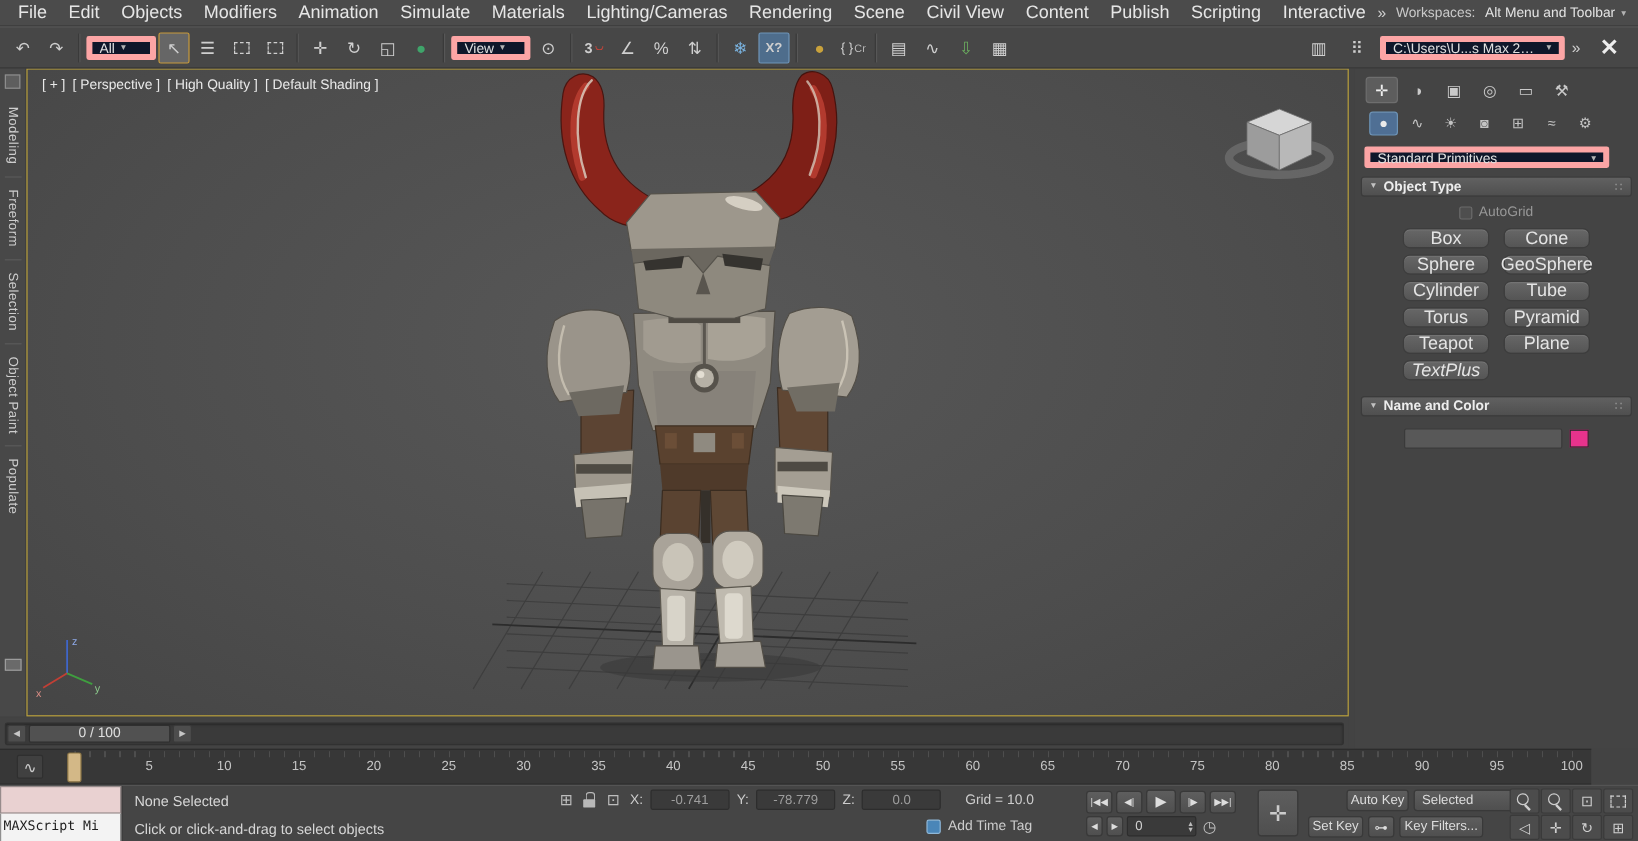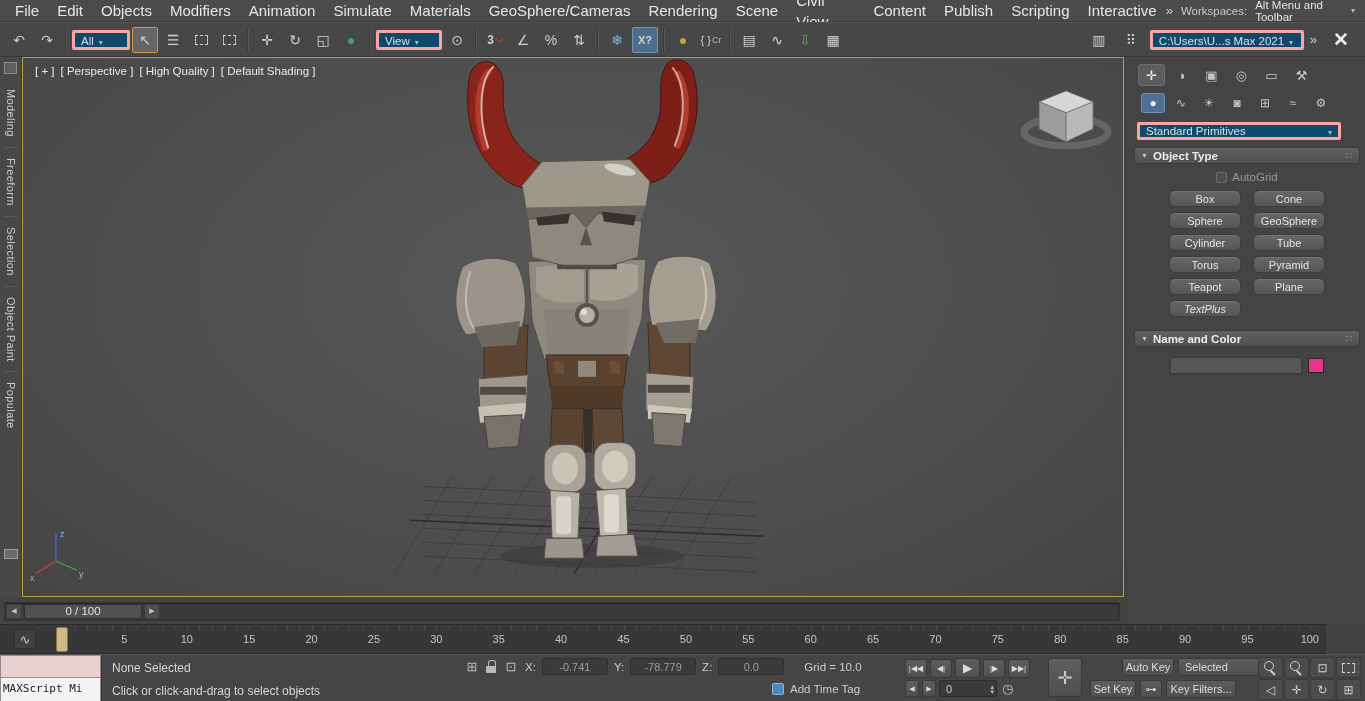--- a/index.html
+++ b/index.html
@@ -19,22 +19,22 @@
   
   #toolbar { position:absolute; left:0; top:22px; width:1365px; height:35px; background:#474747;
              border-top:1px solid #555; border-bottom:1px solid #383838;
              display:flex; align-items:center; gap:2px; padding:0 6px; z-index:6; }
   .tbtn { min-width:26px; height:26px; display:flex; align-items:center; justify-content:center;
           font-size:14px; color:#cfcfcf; border-radius:2px; gap:1px; }
   .tbtn.small { font-size:11px; }
   .active-tool { background:#666; border:1px solid #c79a3c; }
   .active-blue { background:#4e6d8c; border:1px solid #6f95b8; font-weight:bold; }
   .sep { width:2px; height:24px; border-left:1px solid #3a3a3a; border-right:1px solid #575757; margin:0 3px; }
-  .dd { height:20px; background:#0c4a6e; border:3px solid #fca5a5; border-radius:2px;
-        display:flex; align-items:flex-end; gap:5px; padding:0 6px; font-size:11.5px; color:#e0e0e0; }
+  .dd { height:20px; background:#0f172a; border:5px solid #fca5a5; border-radius:2px;
+        display:flex; align-items:flex-start; gap:5px; padding:0 6px; font-size:11.5px; color:#e0e0e0; }
   .dd > span:first-child { overflow:hidden; white-space:nowrap; text-overflow:ellipsis; }
   .dd-filter { width:58px; } .dd-coordsys { width:66px; } .dd-path { width:154px; }
   .tb-right { margin-left:auto; display:flex; align-items:center; gap:6px; }
   .green { color:#3fa46a; } .gold { color:#c9a23c; } .blue { color:#7ab3e0; } .lime { color:#6aab5e; }
   .close-x { font-size:19px; color:#ededed; font-weight:bold; padding:0 10px; }
   .dashbox { width:13px; height:10px; border:1px dashed #cfcfcf; display:inline-block; }
   .snap3 { font-size:12px; font-weight:bold; }
   .snap3 b { width:7px; height:4px; border:1.5px solid #c0443a; border-top:none; border-radius:0 0 4px 4px; margin-left:1px; }
 
   
@@ -68,21 +68,21 @@
                  border-radius:3px; display:flex; align-items:center; padding:0 6px; gap:5px; }
   .r-arrow { font-size:7px; color:#c2c2c2; }
   .r-title { font-size:11.5px; font-weight:bold; color:#ededed; }
   .r-dots { margin-left:auto; color:#9b9b9b; font-size:10px; letter-spacing:1px; }
   .rollout-body { padding:7px 0 6px 0; }
   .autogrid { display:flex; align-items:center; justify-content:center; gap:5px; margin-bottom:7px;
               font-size:11.5px; color:#979797; }
   .cb { width:11px; height:11px; background:#4e4e4e; border:1px solid #6b6b6b; border-radius:2px; }
   .obj-grid { display:grid; grid-template-columns:72px 72px; gap:5px 12px; justify-content:center; }
   .obj-btn { height:17px; background:linear-gradient(#676767,#555); border:1px solid #3d3d3d; border-radius:6px;
-             font-size:11px; color:#e4e4e4; display:flex; align-items:center; justify-content:center;
+             font-size:15px; color:#e4e4e4; display:flex; align-items:center; justify-content:center;
              box-shadow:inset 0 1px 0 rgba(255,255,255,.09); font-family:"Liberation Sans",sans-serif; }
   .obj-btn.solo { grid-column:1;font-style:italic; }
   .nc-body { display:flex; align-items:center; justify-content:center; gap:6px; padding:10px 0 9px 0; }
   .name-input { width:132px; height:17px; background:#585858; border:1px solid #3a3a3a; border-radius:2px; }
   .swatch { width:16px; height:15px; background:#e7338c; border:1px solid #282828; }
 
   
   #timeslider { position:absolute; left:0; top:598px; width:1124px; height:26px; background:#434343;
                 display:flex; align-items:center; padding:0 4px; }
   .ts-track { flex:1; height:19px; background:#3a3a3a; border:1px solid #313131; border-radius:2px;
@@ -156,21 +156,21 @@
 <div id="app">
 
   <div id="menubar">
     <span class="menu-item">File</span>
     <span class="menu-item">Edit</span>
     <span class="menu-item">Objects</span>
     <span class="menu-item">Modifiers</span>
     <span class="menu-item">Animation</span>
     <span class="menu-item">Simulate</span>
     <span class="menu-item">Materials</span>
-    <span class="menu-item">GeoSphere/Cameras</span>
+    <span class="menu-item">Lighting/Cameras</span>
     <span class="menu-item">Rendering</span>
     <span class="menu-item">Scene</span>
     <span class="menu-item">Civil View</span>
     <span class="menu-item">Content</span>
     <span class="menu-item">Publish</span>
     <span class="menu-item">Scripting</span>
     <span class="menu-item">Interactive</span>
     <div class="mb-right">
       <span class="mb-overflow">»</span>
       <span class="ws-label">Workspaces:</span>

